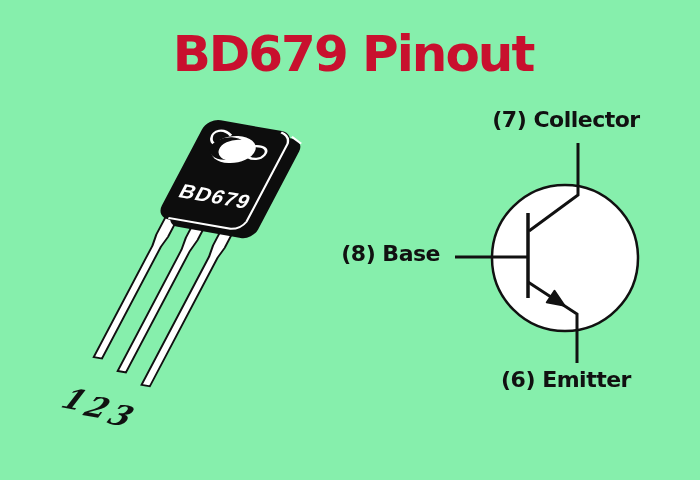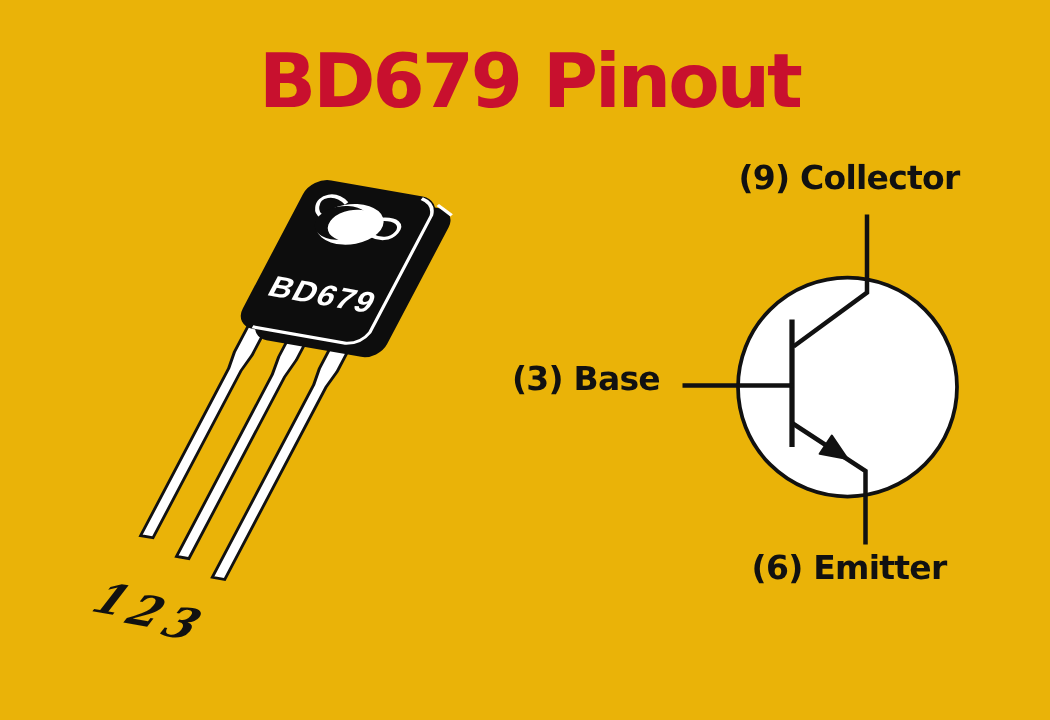--- a/index.html
+++ b/index.html
@@ -1,17 +1,17 @@
 <!DOCTYPE html>
 <html><head>
 <meta charset="utf-8">
 <style>
   html,body{margin:0;padding:0;background:#fff;}
   .canvas{
-    position:relative;width:700px;height:480px;background:#eab308;overflow:hidden;
+    position:relative;width:700px;height:480px;background:#86efac;overflow:hidden;
     font-family:"DejaVu Sans", sans-serif;
   }
   .page-title{
     position:absolute;left:353px;top:27px;transform:translateX(-50%);
     margin:0;font-size:50px;line-height:1.1;font-weight:bold;letter-spacing:-2px;
     white-space:nowrap;color:#c8102e;
     font-family:"DejaVu Sans", sans-serif;
   }
   .pin-label{
     position:absolute;font-size:22px;line-height:22px;font-weight:bold;
@@ -68,17 +68,17 @@
     <g>
       <circle cx="565" cy="258" r="73" fill="#ffffff" stroke="#111111" stroke-width="2.5"></circle>
       <line x1="528" y1="213" x2="528" y2="298" stroke="#111111" stroke-width="3.5"></line>
       <line x1="455" y1="257" x2="529" y2="257" stroke="#111111" stroke-width="3"></line>
       <polyline points="578,143 578,195 529,231" fill="none" stroke="#111111" stroke-width="3"></polyline>
       <polyline points="528,282 577,314 577,363" fill="none" stroke="#111111" stroke-width="3"></polyline>
       <polygon points="565,306 546.5,302.5 554.5,290.5" fill="#111111" stroke="#111111" stroke-width="1.5" stroke-linejoin="round"></polygon>
     </g>
   </svg>
 
-  <div class="pin-label collector">(9) Collector</div>
-  <div class="pin-label base">(3) Base</div>
+  <div class="pin-label collector">(7) Collector</div>
+  <div class="pin-label base">(8) Base</div>
   <div class="pin-label emitter">(6) Emitter</div>
 
 </div>
 
 </body></html>

